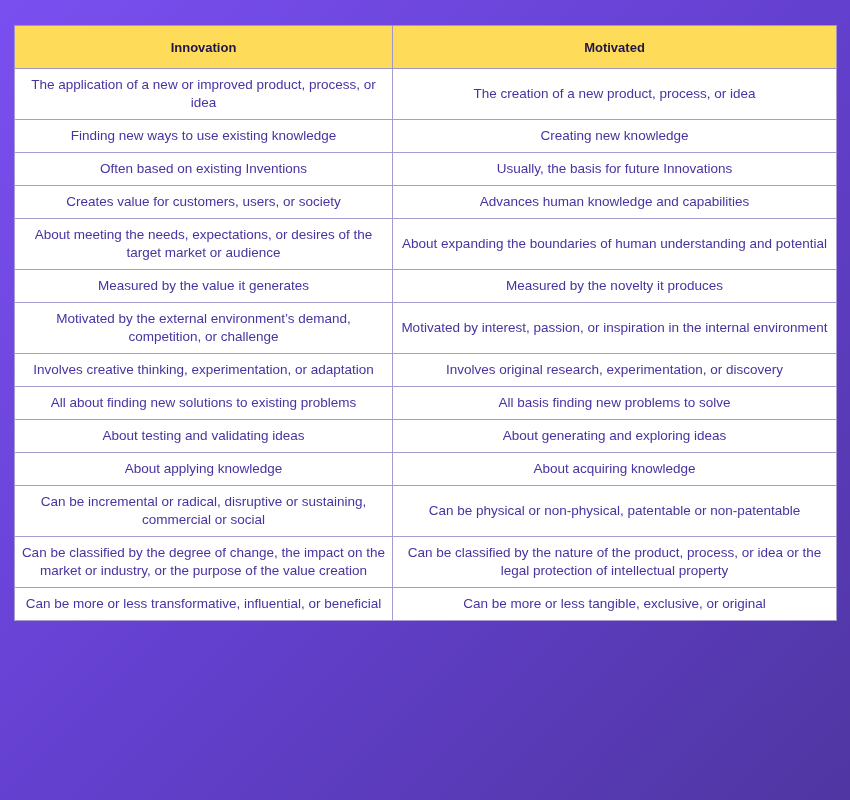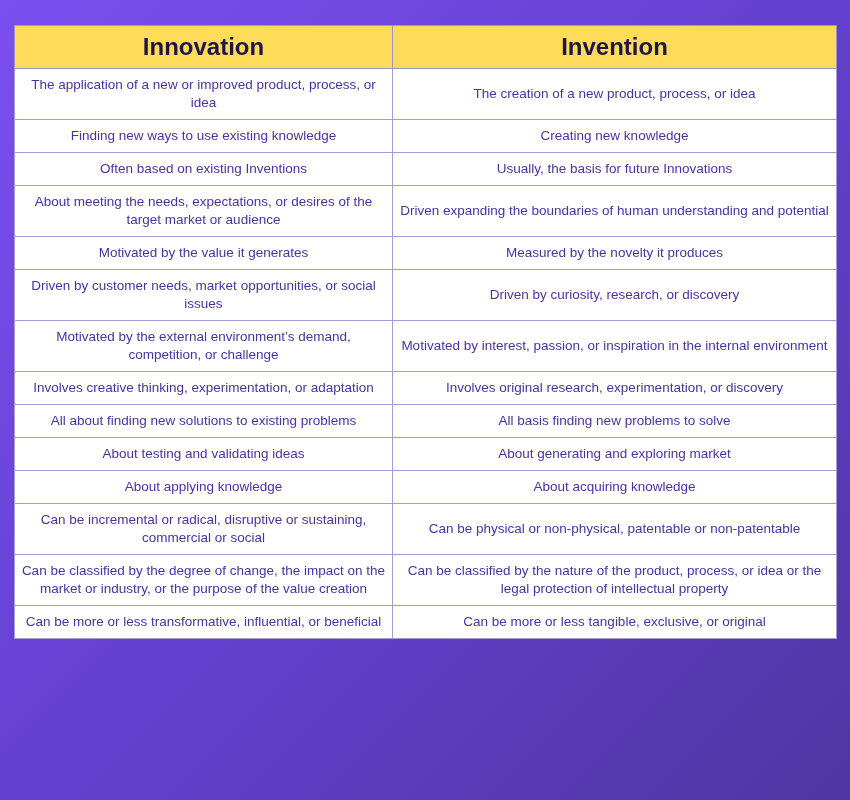--- a/index.html
+++ b/index.html
@@ -11,84 +11,84 @@
   }
   .table {
     position: absolute; left: 14px; top: 25px; width: 822px;
     border-collapse: collapse; table-layout: fixed;
     background: #ffffff;
   }
   .table col.c1 { width: 378px; }
   .table col.c2 { width: 444px; }
   .table th {
     background: #fedc59; color: #1f1546;
-    font-weight: bold; font-size: 24px;
+    font-weight: bold; font-size: 13px;
     height: 42px; padding: 0; text-align: center;
     border: 1px solid #9f95c6;
   }
   .table td {
     color: #4a32a0; font-size: 13.5px; line-height: 18px;
     text-align: center; vertical-align: middle;
     padding: 7px 5px; border: 1px solid #a59cd0;
   }
 </style>
 </head>
 <body>
 
 <table class="table">
   <colgroup>
       <col class="c1">
       <col class="c2">
     </colgroup>
   <thead>
     <tr>
       <th>Innovation</th>
-      <th>Invention</th>
+      <th>Motivated</th>
     </tr>
   </thead>
   <tbody>
     <tr>
       <td>The application of a new or improved product, process, or idea</td>
       <td>The creation of a new product, process, or idea</td>
     </tr>
     <tr>
       <td>Finding new ways to use existing knowledge</td>
       <td>Creating new knowledge</td>
     </tr>
     <tr>
       <td>Often based on existing Inventions</td>
       <td>Usually, the basis for future Innovations</td>
     </tr>
     <tr>
-      <td>About meeting the needs, expectations, or desires of the target market or audience</td>
-      <td>Driven expanding the boundaries of human understanding and potential</td>
+      <td>Creates value for customers, users, or society</td>
+      <td>Advances human knowledge and capabilities</td>
     </tr>
     <tr>
-      <td>Motivated by the value it generates</td>
-      <td>Measured by the novelty it produces</td>
+      <td>About meeting the needs, expectations, or desires of the target market or audience</td>
+      <td>About expanding the boundaries of human understanding and potential</td>
     </tr>
     <tr>
-      <td>Driven by customer needs, market opportunities, or social issues</td>
-      <td>Driven by curiosity, research, or discovery</td>
+      <td>Measured by the value it generates</td>
+      <td>Measured by the novelty it produces</td>
     </tr>
     <tr>
       <td>Motivated by the external environment’s demand, competition, or challenge</td>
       <td>Motivated by interest, passion, or inspiration in the internal environment</td>
     </tr>
     <tr>
       <td>Involves creative thinking, experimentation, or adaptation</td>
       <td>Involves original research, experimentation, or discovery</td>
     </tr>
     <tr>
       <td>All about finding new solutions to existing problems</td>
       <td>All basis finding new problems to solve</td>
     </tr>
     <tr>
       <td>About testing and validating ideas</td>
-      <td>About generating and exploring market</td>
+      <td>About generating and exploring ideas</td>
     </tr>
     <tr>
       <td>About applying knowledge</td>
       <td>About acquiring knowledge</td>
     </tr>
     <tr>
       <td>Can be incremental or radical, disruptive or sustaining, commercial or social</td>
       <td>Can be physical or non-physical, patentable or non-patentable</td>
     </tr>
     <tr>

